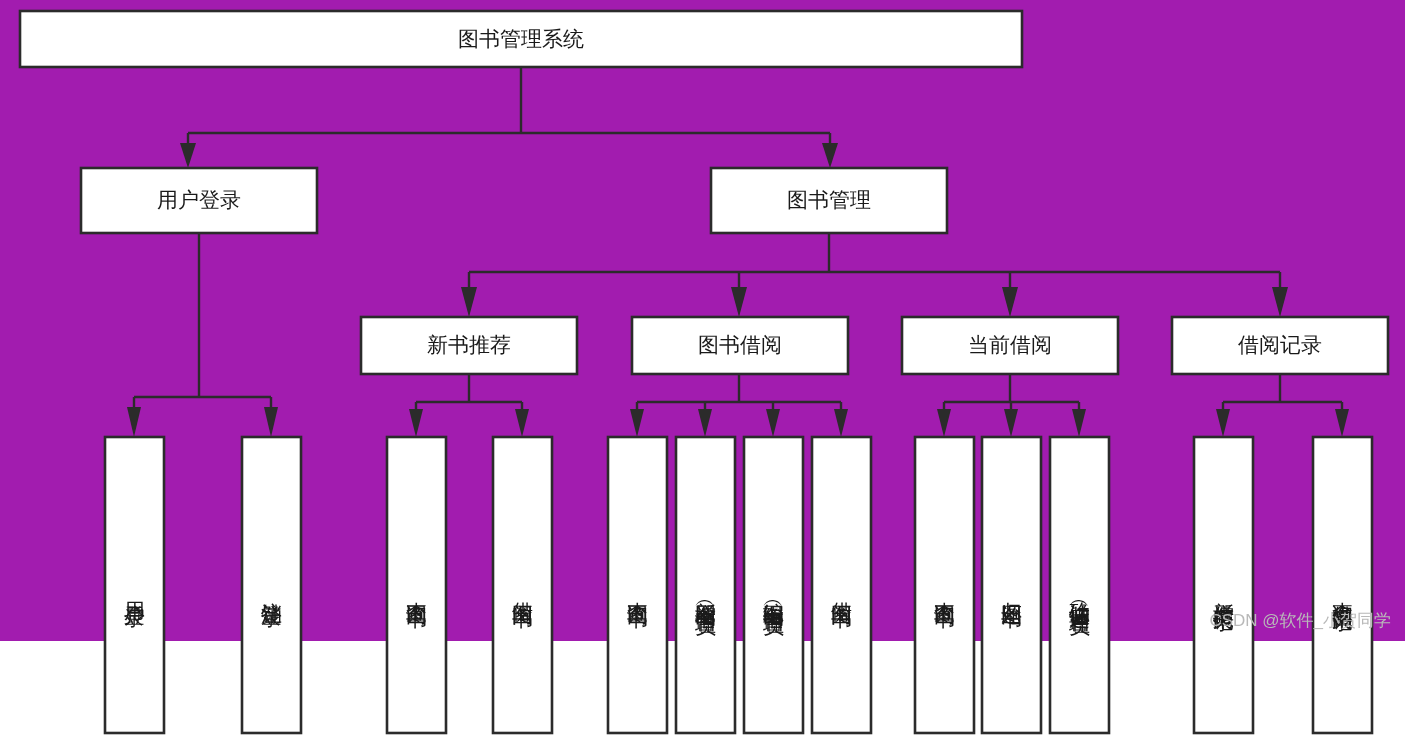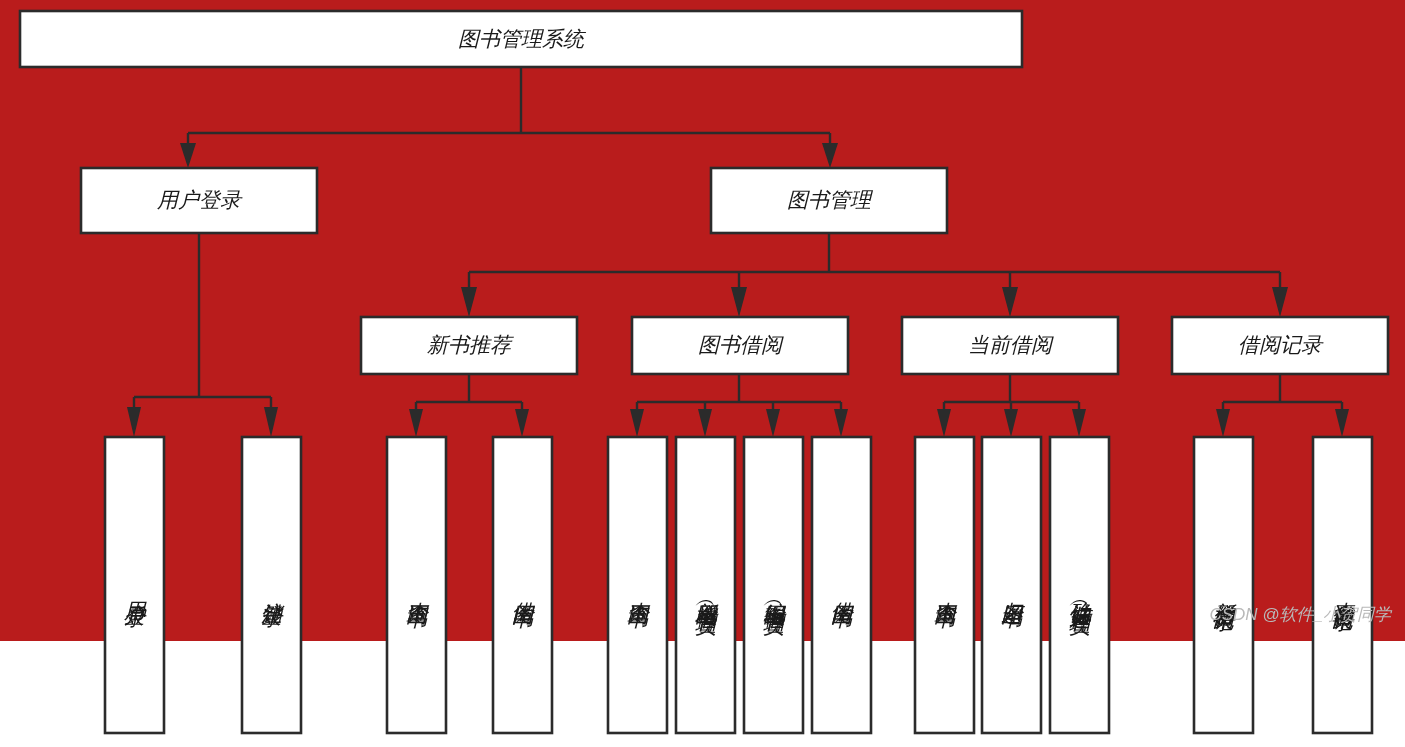--- a/index.html
+++ b/index.html
@@ -10,22 +10,21 @@
   body {
     width: 1405px;
     height: 747px;
     font-family: "Liberation Sans", "DejaVu Sans", sans-serif;
     overflow: hidden;
   }
   #diagram-root {
     position: relative;
     width: 1405px;
     height: 641px;
-    background: #b91c1c;
-    font-style: italic;
+    background: #a21caf;
   }
   svg#tree-svg {
     position: absolute;
     top: 0;
     left: 0;
     width: 1405px;
     height: 747px;
     display: block;
   }
   .node-rect {
@@ -55,21 +54,21 @@
     font-size: 21px;
     fill: #1a1a1a;
     writing-mode: vertical-rl;
     text-orientation: upright;
     dominant-baseline: central;
     letter-spacing: 2px;
   }
   .watermark {
     position: absolute;
     right: 14px;
-    bottom: 15px;
+    bottom: 9px;
     font-family: "Liberation Sans", "DejaVu Sans", sans-serif;
     font-size: 17px;
     color: #b9b9b9;
     white-space: nowrap;
     user-select: none;
   }
 </style>
 </head>
 <body>
 

